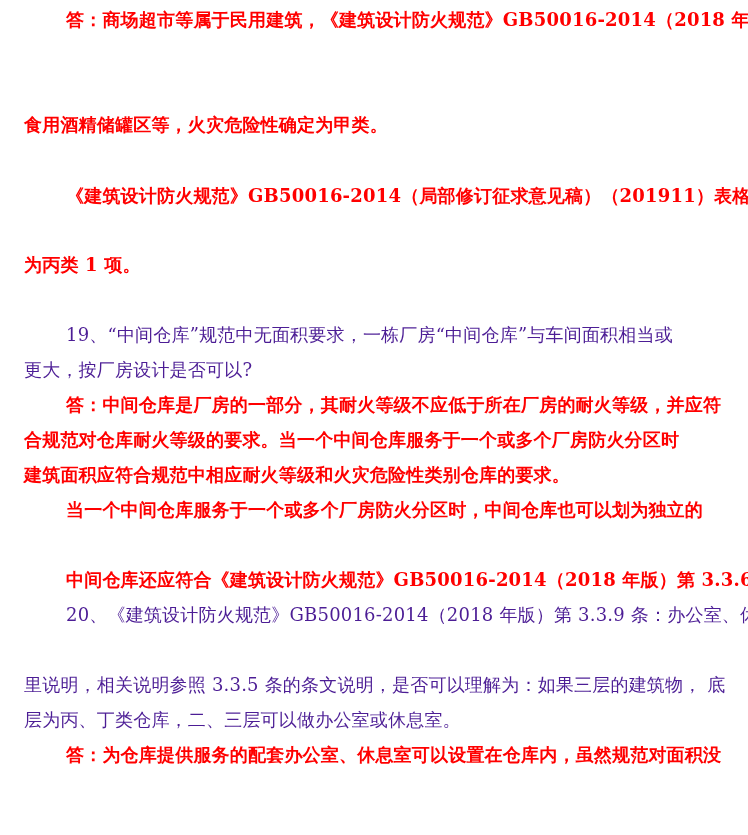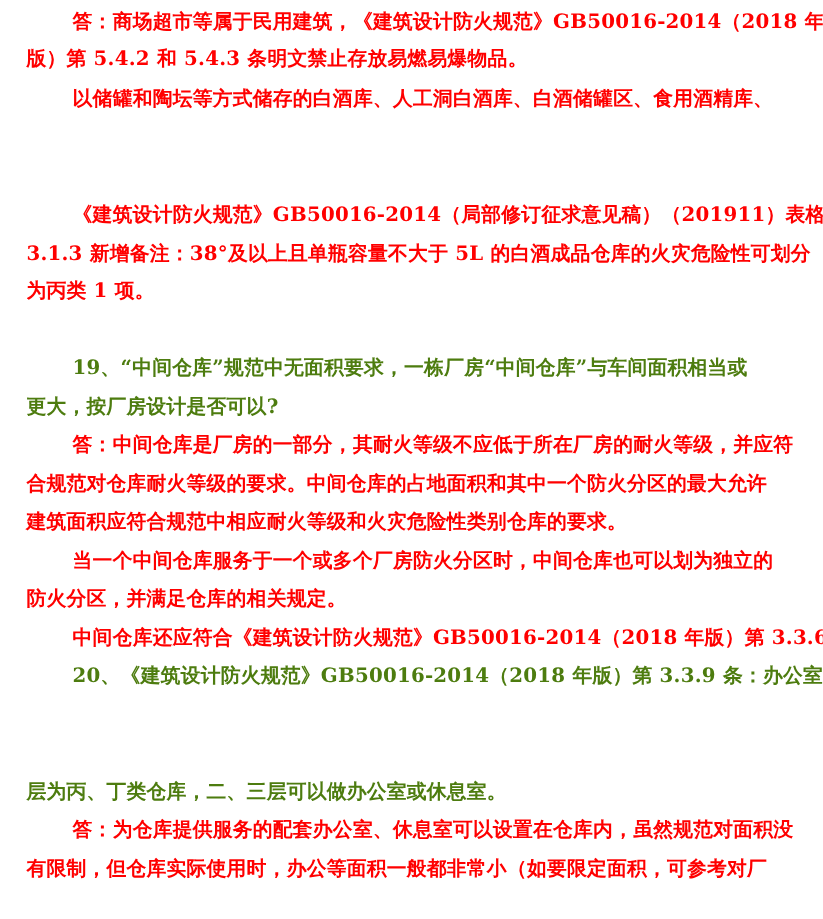--- a/index.html
+++ b/index.html
@@ -27,41 +27,38 @@
       font-family: "DejaVu Serif", "Liberation Serif", serif;
       font-size: 18px;
       line-height: 24px;
       letter-spacing: 0.2px;
     }
     .red {
       color: #ff0000;
       font-weight: bold;
     }
     .black {
-      color: #4d7c0f;
-      font-weight: bold;
+      color: #4c1d95;
+      font-weight: normal;
     }
     .indent { left: 66px; }
     .flush { left: 24px; }
   </style>
 </head>
 <body>
 
 <div class="page">
   <div class="line red indent" style="top:8px">答：商场超市等属于民用建筑，《建筑设计防火规范》GB50016-2014（2018 年</div>
-  <div class="line red flush" style="top:42px">版）第 5.4.2 和 5.4.3 条明文禁止存放易燃易爆物品。</div>
-  <div class="line red indent" style="top:78px">以储罐和陶坛等方式储存的白酒库、人工洞白酒库、白酒储罐区、食用酒精库、</div>
+  <div class="line red flush" style="top:113px">食用酒精储罐区等，火灾危险性确定为甲类。</div>
   <div class="line red indent" style="top:184px">《建筑设计防火规范》GB50016-2014（局部修订征求意见稿）（201911）表格</div>
-  <div class="line red flush" style="top:219px">3.1.3 新增备注：38°及以上且单瓶容量不大于 5L 的白酒成品仓库的火灾危险性可划分</div>
   <div class="line red flush" style="top:253px">为丙类 1 项。</div>
   <div class="line black indent" style="top:323px">19、“中间仓库”规范中无面积要求，一栋厂房“中间仓库”与车间面积相当或</div>
   <div class="line red indent" style="top:393px">答：中间仓库是厂房的一部分，其耐火等级不应低于所在厂房的耐火等级，并应符</div>
   <div class="line black flush" style="top:358px">更大，按厂房设计是否可以?</div>
-  <div class="line red flush" style="top:428px">合规范对仓库耐火等级的要求。中间仓库的占地面积和其中一个防火分区的最大允许</div>
+  <div class="line red flush" style="top:428px">合规范对仓库耐火等级的要求。当一个中间仓库服务于一个或多个厂房防火分区时</div>
   <div class="line red flush" style="top:463px">建筑面积应符合规范中相应耐火等级和火灾危险性类别仓库的要求。</div>
   <div class="line red indent" style="top:498px">当一个中间仓库服务于一个或多个厂房防火分区时，中间仓库也可以划为独立的</div>
-  <div class="line red flush" style="top:533px">防火分区，并满足仓库的相关规定。</div>
   <div class="line red indent" style="top:568px">中间仓库还应符合《建筑设计防火规范》GB50016-2014（2018 年版）第 3.3.6 条。</div>
   <div class="line black indent" style="top:603px">20、《建筑设计防火规范》GB50016-2014（2018 年版）第 3.3.9 条：办公室、休</div>
+  <div class="line black flush" style="top:673px">里说明，相关说明参照 3.3.5 条的条文说明，是否可以理解为：如果三层的建筑物， 底</div>
   <div class="line red indent" style="top:743px">答：为仓库提供服务的配套办公室、休息室可以设置在仓库内，虽然规范对面积没</div>
   <div class="line black flush" style="top:708px">层为丙、丁类仓库，二、三层可以做办公室或休息室。</div>
-  <div class="line red flush" style="top:778px">有限制，但仓库实际使用时，办公等面积一般都非常小（如要限定面积，可参考对厂</div>
 </div>
 
 </body></html>

